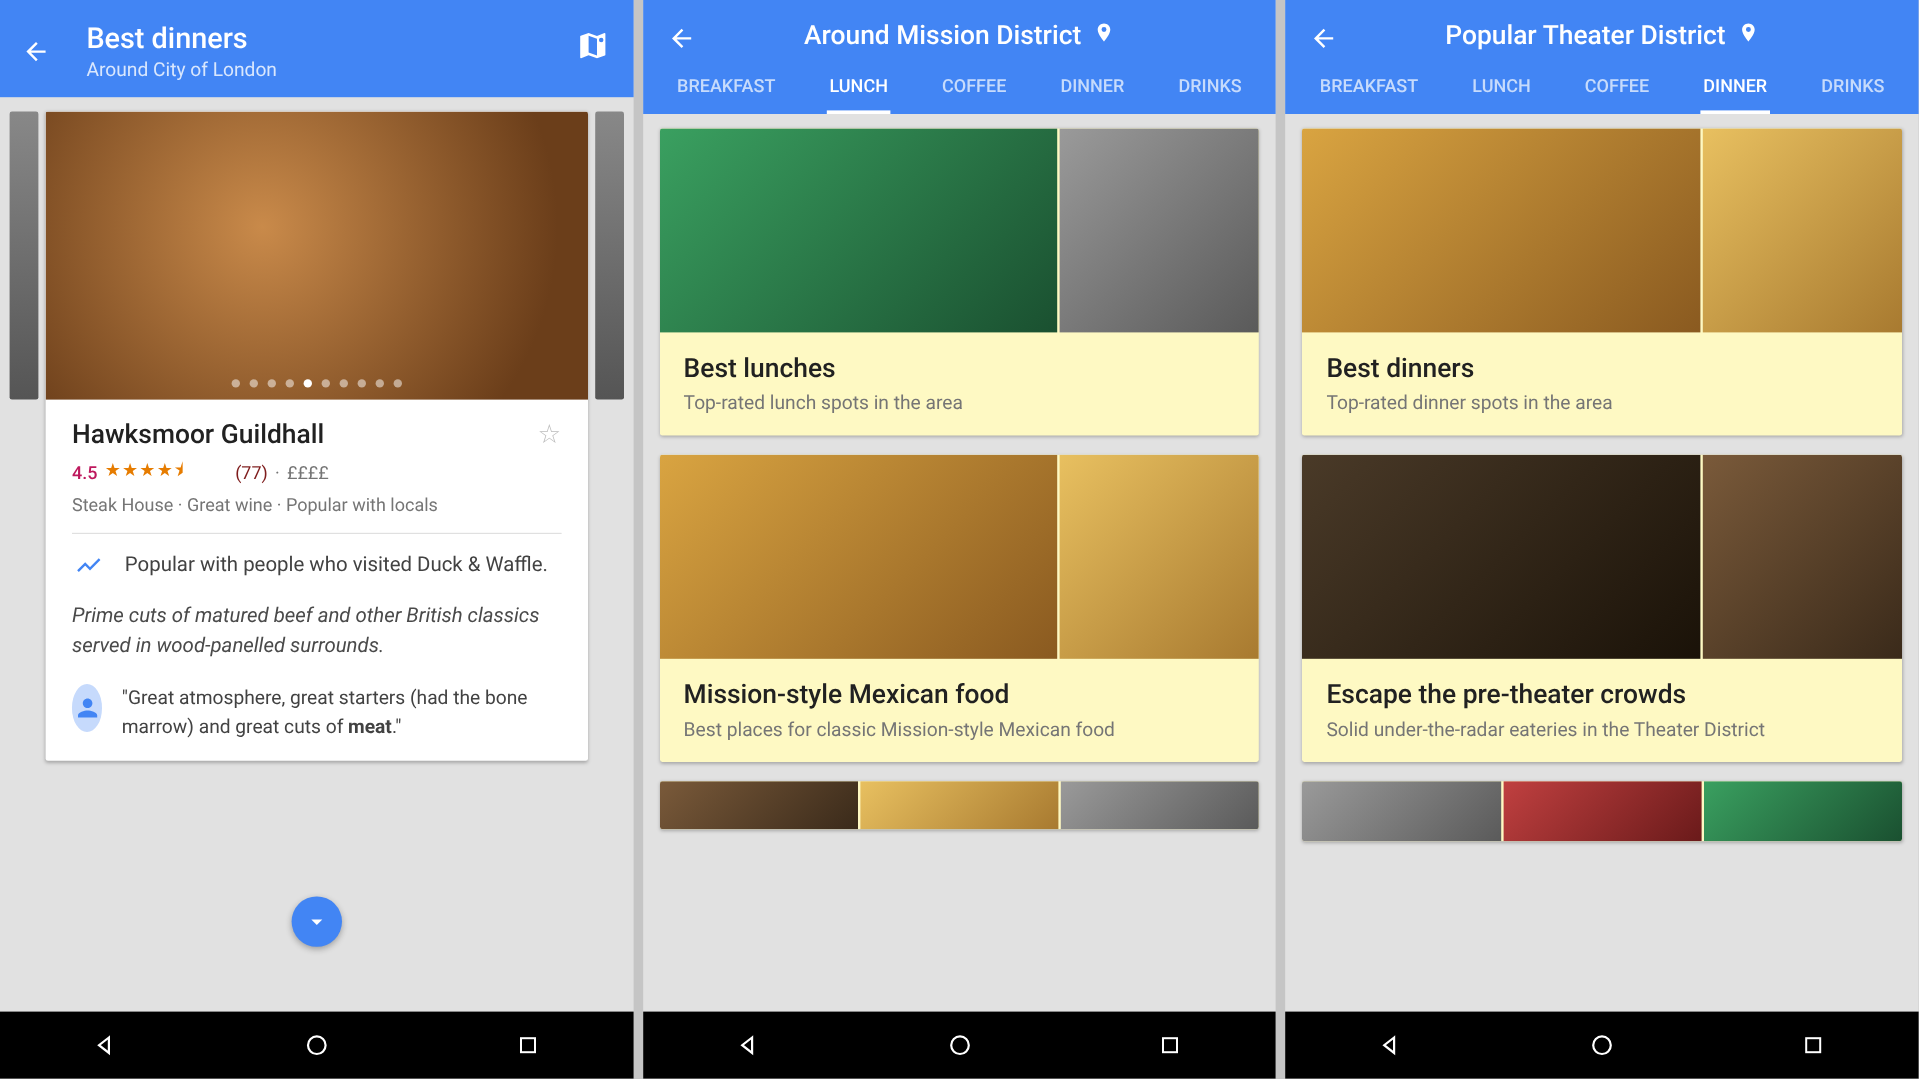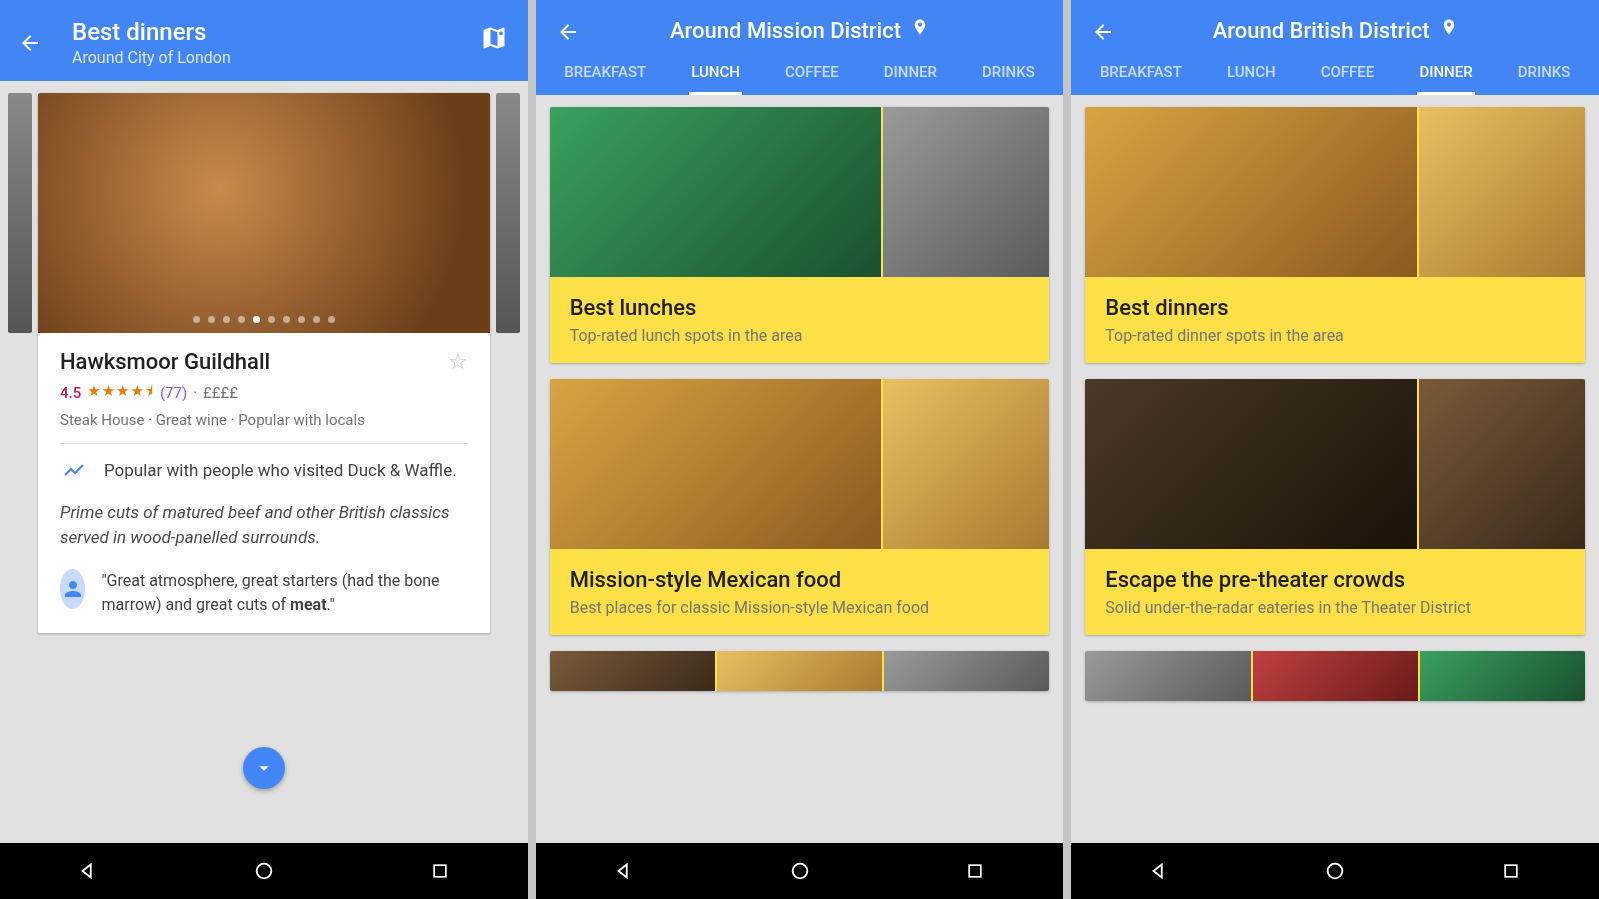--- a/index.html
+++ b/index.html
@@ -73,21 +73,21 @@
     position: absolute; left: 4px; right: 4px; bottom: 0;
     height: 3px; background: #fff;
   }
   .content {
     flex: 1 1 auto;
     overflow: hidden;
     position: relative;
     padding: 12px 14px;
   }
   .card {
-    background: #fde047;
+    background: #fef9c3;
     border-radius: 2px;
     box-shadow: 0 1px 3px rgba(0,0,0,0.25);
     margin-bottom: 16px;
     overflow: hidden;
   }
   .photo-strip {
     display: flex; gap: 2px; height: 170px;
   }
   .photo-strip .ph { flex: 2; background: linear-gradient(135deg,#a86b3a,#5a3a1a); }
   .photo-strip .ph:nth-child(2) { flex: 1; background: linear-gradient(135deg,#7a7a7a,#3a3a3a); }
@@ -116,21 +116,21 @@
   }
   .dot { width:7px; height:7px; border-radius:50%; background:rgba(255,255,255,0.5); }
   .dot.active { background:#fff; }
   .dc-body { padding: 16px 22px; }
   .dc-titlebar { display:flex; justify-content:space-between; align-items:center; }
   .dc-title { font-size:22px; font-weight: 500; color:#212121; }
   .star-outline { color:#bdbdbd; font-size:22px; }
   .rating-line { margin-top:6px; font-size:15px; display:flex; align-items:center; gap:6px; flex-wrap:wrap; }
   .rating-num { color:#be185d; font-weight:500; }
   .stars { color:#e67c00; letter-spacing:1px; }
-  .count { color:#8b5cf6; }
+  .count { color:#7f1d1d;margin-left:36px; }
   .dot-sep { color:#757575; }
   .price { color:#757575; }
   .tags { color:#757575; font-size:15px; margin-top:6px; }
   .divider { height:1px; background:#e0e0e0; margin:14px 0; }
   .insight-row { display:flex; gap:16px; font-size:17px; color:#424242; }
   .trend-icon { color:#4285F4; flex:0 0 28px; display:flex; justify-content:center; }
   .desc-em { font-style: italic; color:#4a4a4a; font-size:17px; margin-top:16px; line-height:1.5; }
   .review-row { display:flex; gap:16px; margin-top:18px; font-size:16px; color:#424242; }
   .avatar { width:40px; height:40px; border-radius:50%; background:#c6dafc; display:flex; align-items:center; justify-content:center; }
   .avatar svg { width:24px; height:24px; fill:#4285F4; }
@@ -345,21 +345,21 @@
 
 <div class="phone">
   <div class="header">
     <div class="header-b">
       <div class="back-icon back-b">
         <svg width="24" height="24" viewBox="0 0 24 24" fill="#fff">
             <path d="M20 11H7.83l5.59-5.59L12 4l-8 8 8 8 1.41-1.41L7.83 13H20z"></path>
           </svg>
       </div>
       <div class="title-center">
-        <span>Around British District</span>
+        <span>Popular Theater District</span>
         <span class="pin-icon">
           <svg viewBox="0 0 24 24" width="18" height="18" fill="#fff">
               <path d="M12 2C8.13 2 5 5.13 5 9c0 5.25 7 13 7 13s7-7.75 7-13c0-3.87-3.13-7-7-7zm0 9.5A2.5 2.5 0 1 1 12 6a2.5 2.5 0 0 1 0 5.5z"></path>
             </svg>
         </span>
       </div>
     </div>
     <div class="tabs">
       <div class="tab">BREAKFAST</div>
       <div class="tab">LUNCH</div>

